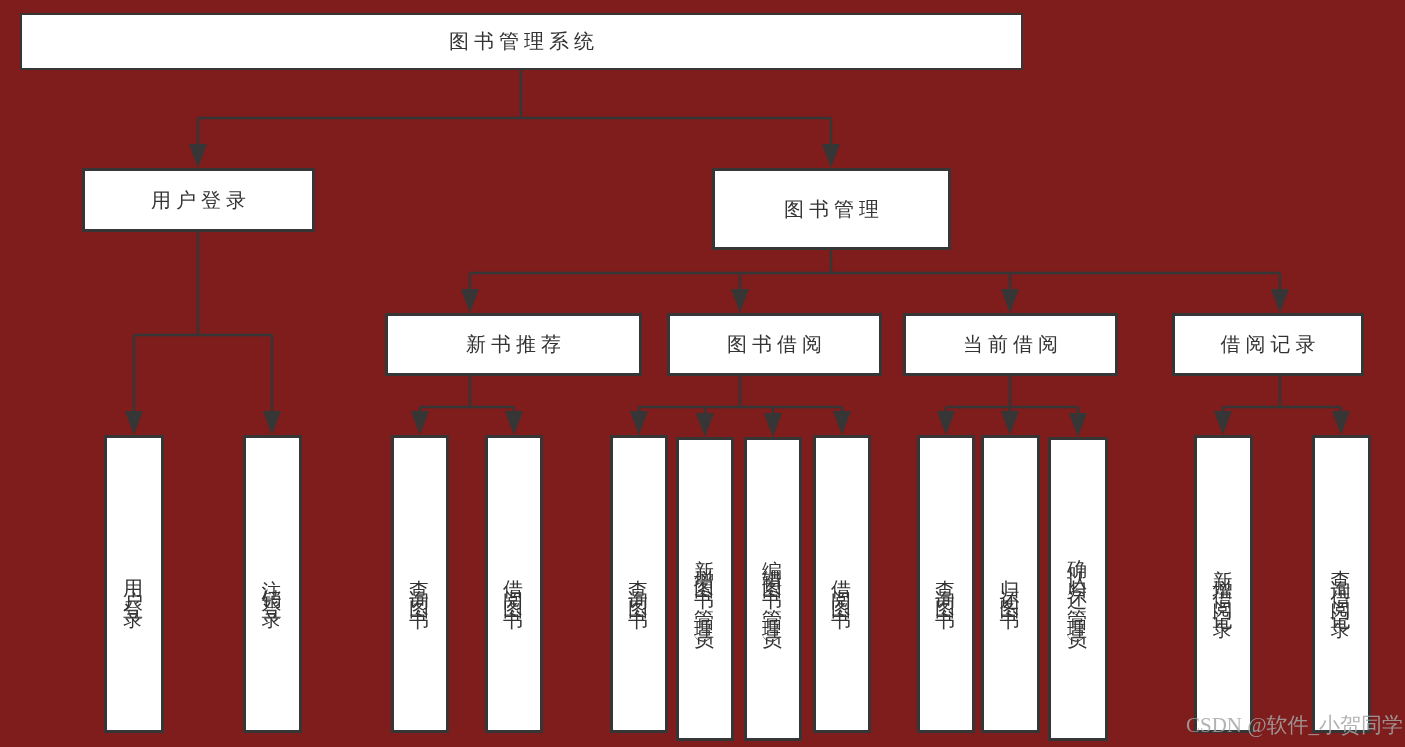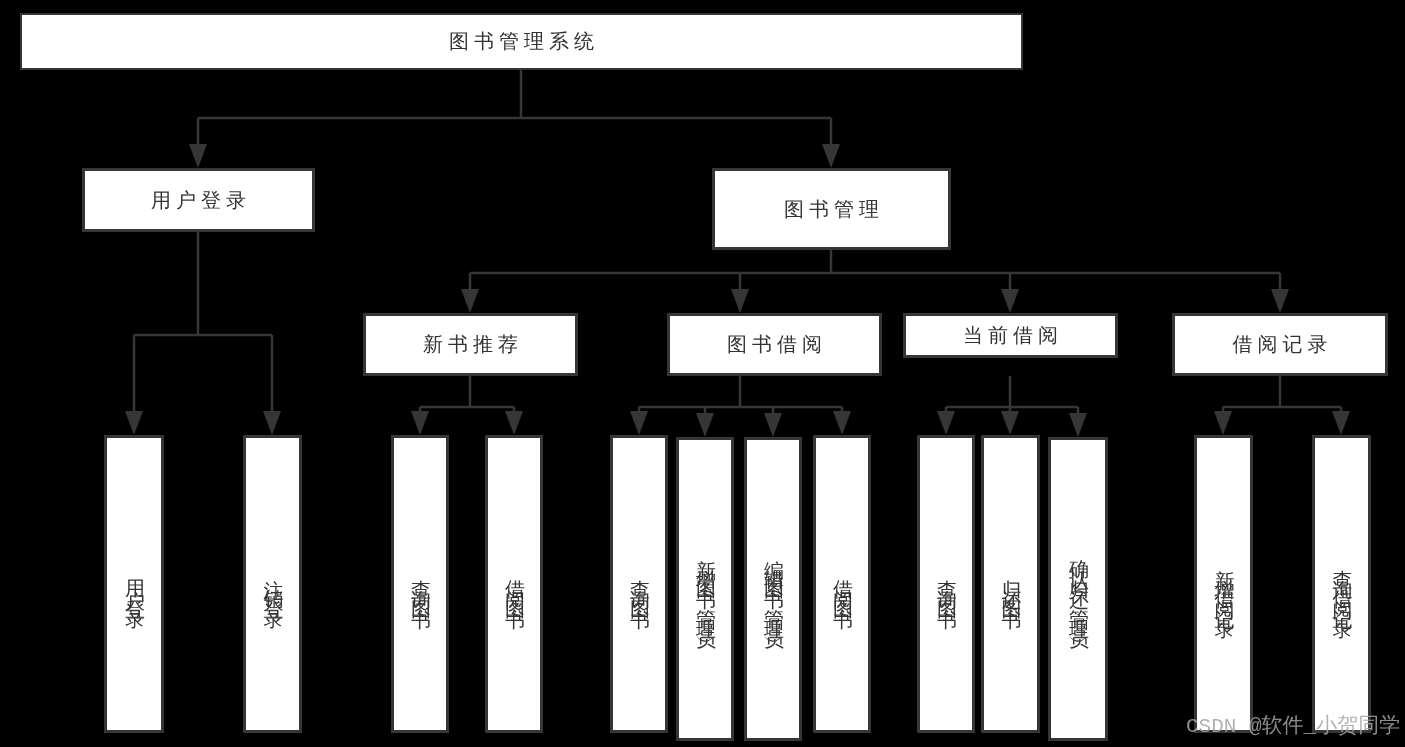--- a/index.html
+++ b/index.html
@@ -4,23 +4,23 @@
 <style>
   html, body {
     margin: 0;
     padding: 0;
     background: #ffffff;
   }
   #stage {
     position: relative;
     width: 1405px;
     height: 747px;
-    background: #000000;
+    background: #7f1d1d;
     overflow: hidden;
-    font-family: Liberation Mono, monospace;
+    font-family: Liberation Serif, serif;
   }
   #connectors {
     position: absolute;
     left: 0; top: 0;
     width: 1405px;
     height: 747px;
   }
   .node {
     position: absolute;
     box-sizing: border-box;
@@ -98,30 +98,30 @@
     <span class="hlabel">图书管理系统</span>
   </div>
 
   <div class="node" style="left:82px; top:168px; width:233px; height:64px;">
     <span class="hlabel">用户登录</span>
   </div>
   <div class="node" style="left:712px; top:168px; width:239px; height:82px;">
     <span class="hlabel">图书管理</span>
   </div>
 
-  <div class="node" style="left:363px; top:313px; width:215px; height:63px;">
+  <div class="node" style="left:385px; top:313px; width:257px; height:63px;">
     <span class="hlabel">新书推荐</span>
   </div>
   <div class="node" style="left:667px; top:313px; width:215px; height:63px;">
     <span class="hlabel">图书借阅</span>
   </div>
-  <div class="node" style="left:903px; top:313px; width:215px; height:45px;">
+  <div class="node" style="left:903px; top:313px; width:215px; height:63px;">
     <span class="hlabel">当前借阅</span>
   </div>
-  <div class="node" style="left:1172px; top:313px; width:216px; height:63px;">
+  <div class="node" style="left:1172px; top:313px; width:192px; height:63px;">
     <span class="hlabel">借阅记录</span>
   </div>
 
   <div class="node vnode" style="left:104px; top:435px; width:60px; height:298px;">
     <span class="vlabel">用户登录</span>
   </div>
   <div class="node vnode" style="left:243px; top:435px; width:59px; height:298px;">
     <span class="vlabel">注销登录</span>
   </div>
 

